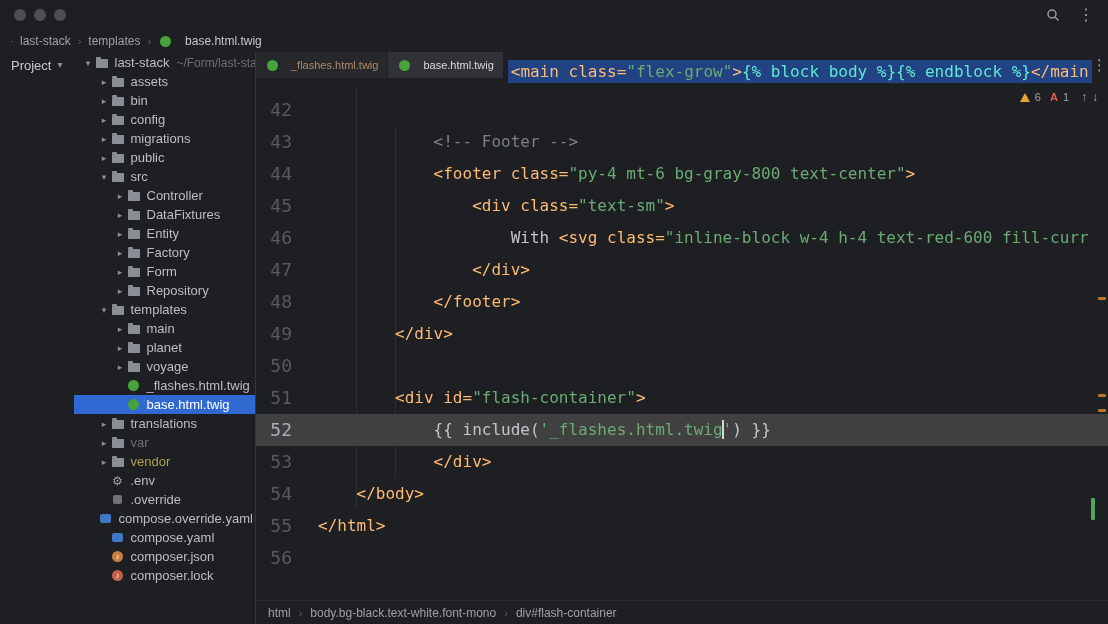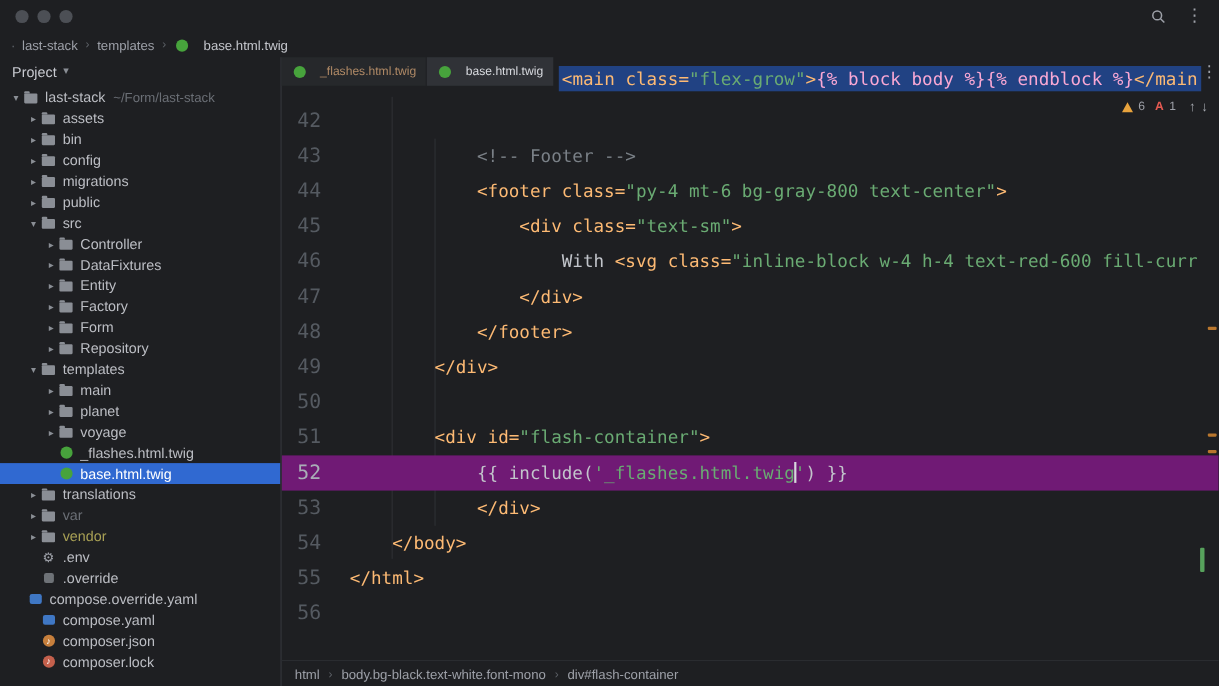--- a/index.html
+++ b/index.html
@@ -20,21 +20,21 @@
   .path-dot{color:#62666d;margin-right:6px}
   .path-items{display:flex;align-items:center;gap:7px}
   .crumb-sep{color:#5d6167;font-size:11px}
   .crumb{color:#9da0a8}
   .crumb.last{color:#c4c6cc}
 
   
   .main{flex:1;display:flex;min-height:0}
 
   
-  .sidebar{width:256px;flex:none;border-right:1px solid #35373c;display:flex;flex-direction:column;overflow:hidden}
+  .sidebar{width:256px;flex:none;border-right:1px solid #35373c;display:flex;flex-direction:row;overflow:hidden}
   .side-header{height:26px;flex:none;display:flex;align-items:center;gap:6px;padding:0 11px;font-size:13px;color:#c8cad0}
   .side-chev{color:#8a8e95;font-size:10px;margin-top:-2px}
   .tree{flex:1;overflow:hidden;font-size:13px;padding-top:1px}
   .tree-row{height:19px;display:flex;align-items:center;white-space:nowrap}
   .chev{width:13px;flex:none;font-size:9px;color:#8a8e95;text-align:center}
   .ic{width:14px;height:13px;flex:none;margin-right:6px;display:flex;align-items:center;justify-content:center;font-size:11px}
   .tree-label{color:#bcbec4}
   .tree-label.muted{color:#6b6f76}
   .tree-label.excluded{color:#a8a055}
   .tree-row.selected{background:#3069d1}
@@ -61,30 +61,30 @@
   .tab.active{background:#303237}
   .tab .tab-label{color:#b08a66}
   .tab.active .tab-label{color:#d8dadf}
   .fragment{align-self:flex-end;height:23px;line-height:23px;margin-bottom:-5px;margin-left:4px;background:#214283;
             font-family:"DejaVu Sans Mono",monospace;font-size:16px;white-space:pre;padding:0 3px;position:relative;z-index:3}
   .tab-kebab{margin-left:auto;align-self:center;padding-right:13px;color:#9da0a8;font-size:15px}
 
   .editor{flex:1;position:relative;overflow:hidden;font-family:"DejaVu Sans Mono",monospace;font-size:16px;line-height:32px}
   .code-lines{padding-top:16px;position:relative;z-index:1}
   .code-line{display:flex;height:32px}
-  .code-line.current{background:#701a75}
+  .code-line.current{background:#404040}
   .gutter{width:62px;flex:none;text-align:right;padding-right:26px;color:#555a61;font-size:18px}
   .code-line.current .gutter{color:#a9adb7}
   .code-text{margin:0;font:inherit;white-space:pre;color:#c2c5cb}
 
   .tk-tag{color:#fdba74}
   .tk-str{color:#6aab73}
   .tk-com{color:#7a8087}
   .tk-txt{color:#c2c5cb}
-  .tk-twig{color:#f9a8d4}
+  .tk-twig{color:#5eead4}
   .caret{display:inline-block;width:2px;height:19px;background:#d6d8dc;vertical-align:-4px;margin:0 -1px}
 
   .guide{position:absolute;width:1px;background:#2e3034;z-index:0}
   .g1{left:100px;top:10px;height:420px}
   .g2{left:139px;top:48px;height:352px}
 
   .inspections{position:absolute;top:3px;right:10px;display:flex;align-items:center;gap:5px;font-size:11px;color:#9da0a8;
                font-family:"Liberation Sans",sans-serif;z-index:4}
   .warn-tri{width:0;height:0;border-left:5px solid transparent;border-right:5px solid transparent;border-bottom:9px solid #e8a33d}
   .typo{color:#e55a52;font-weight:bold;font-size:11px;margin-left:4px}

